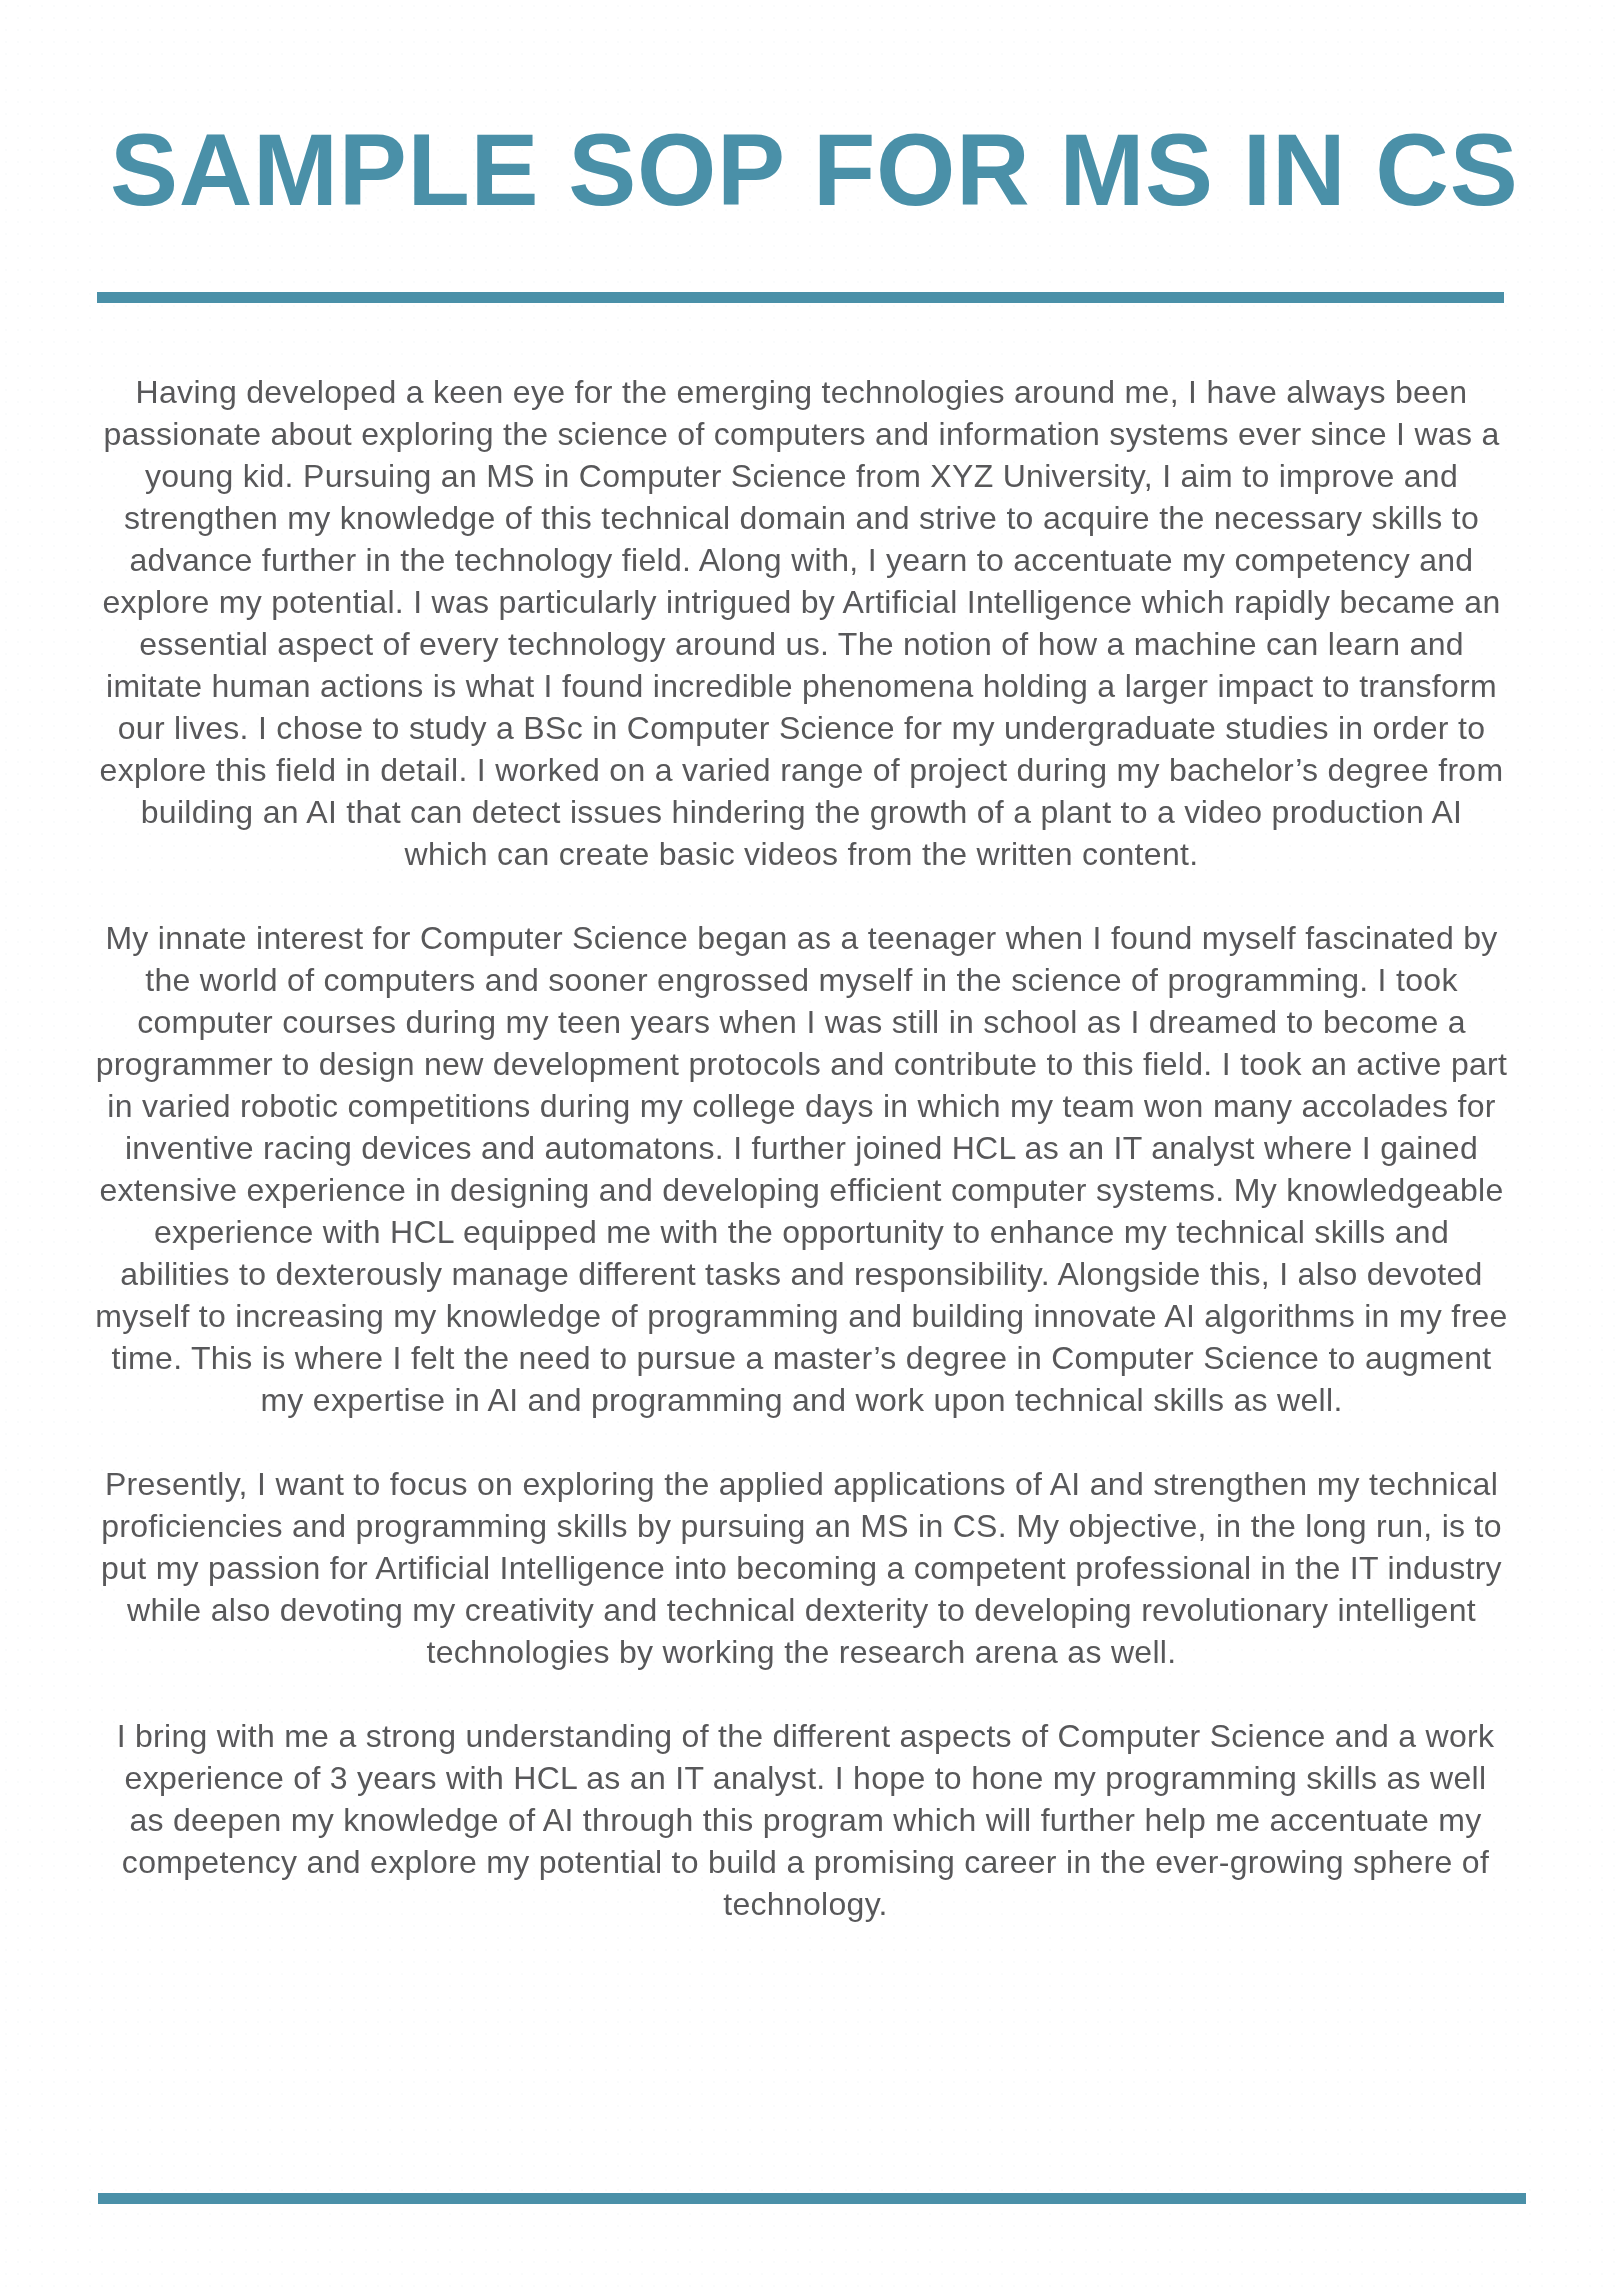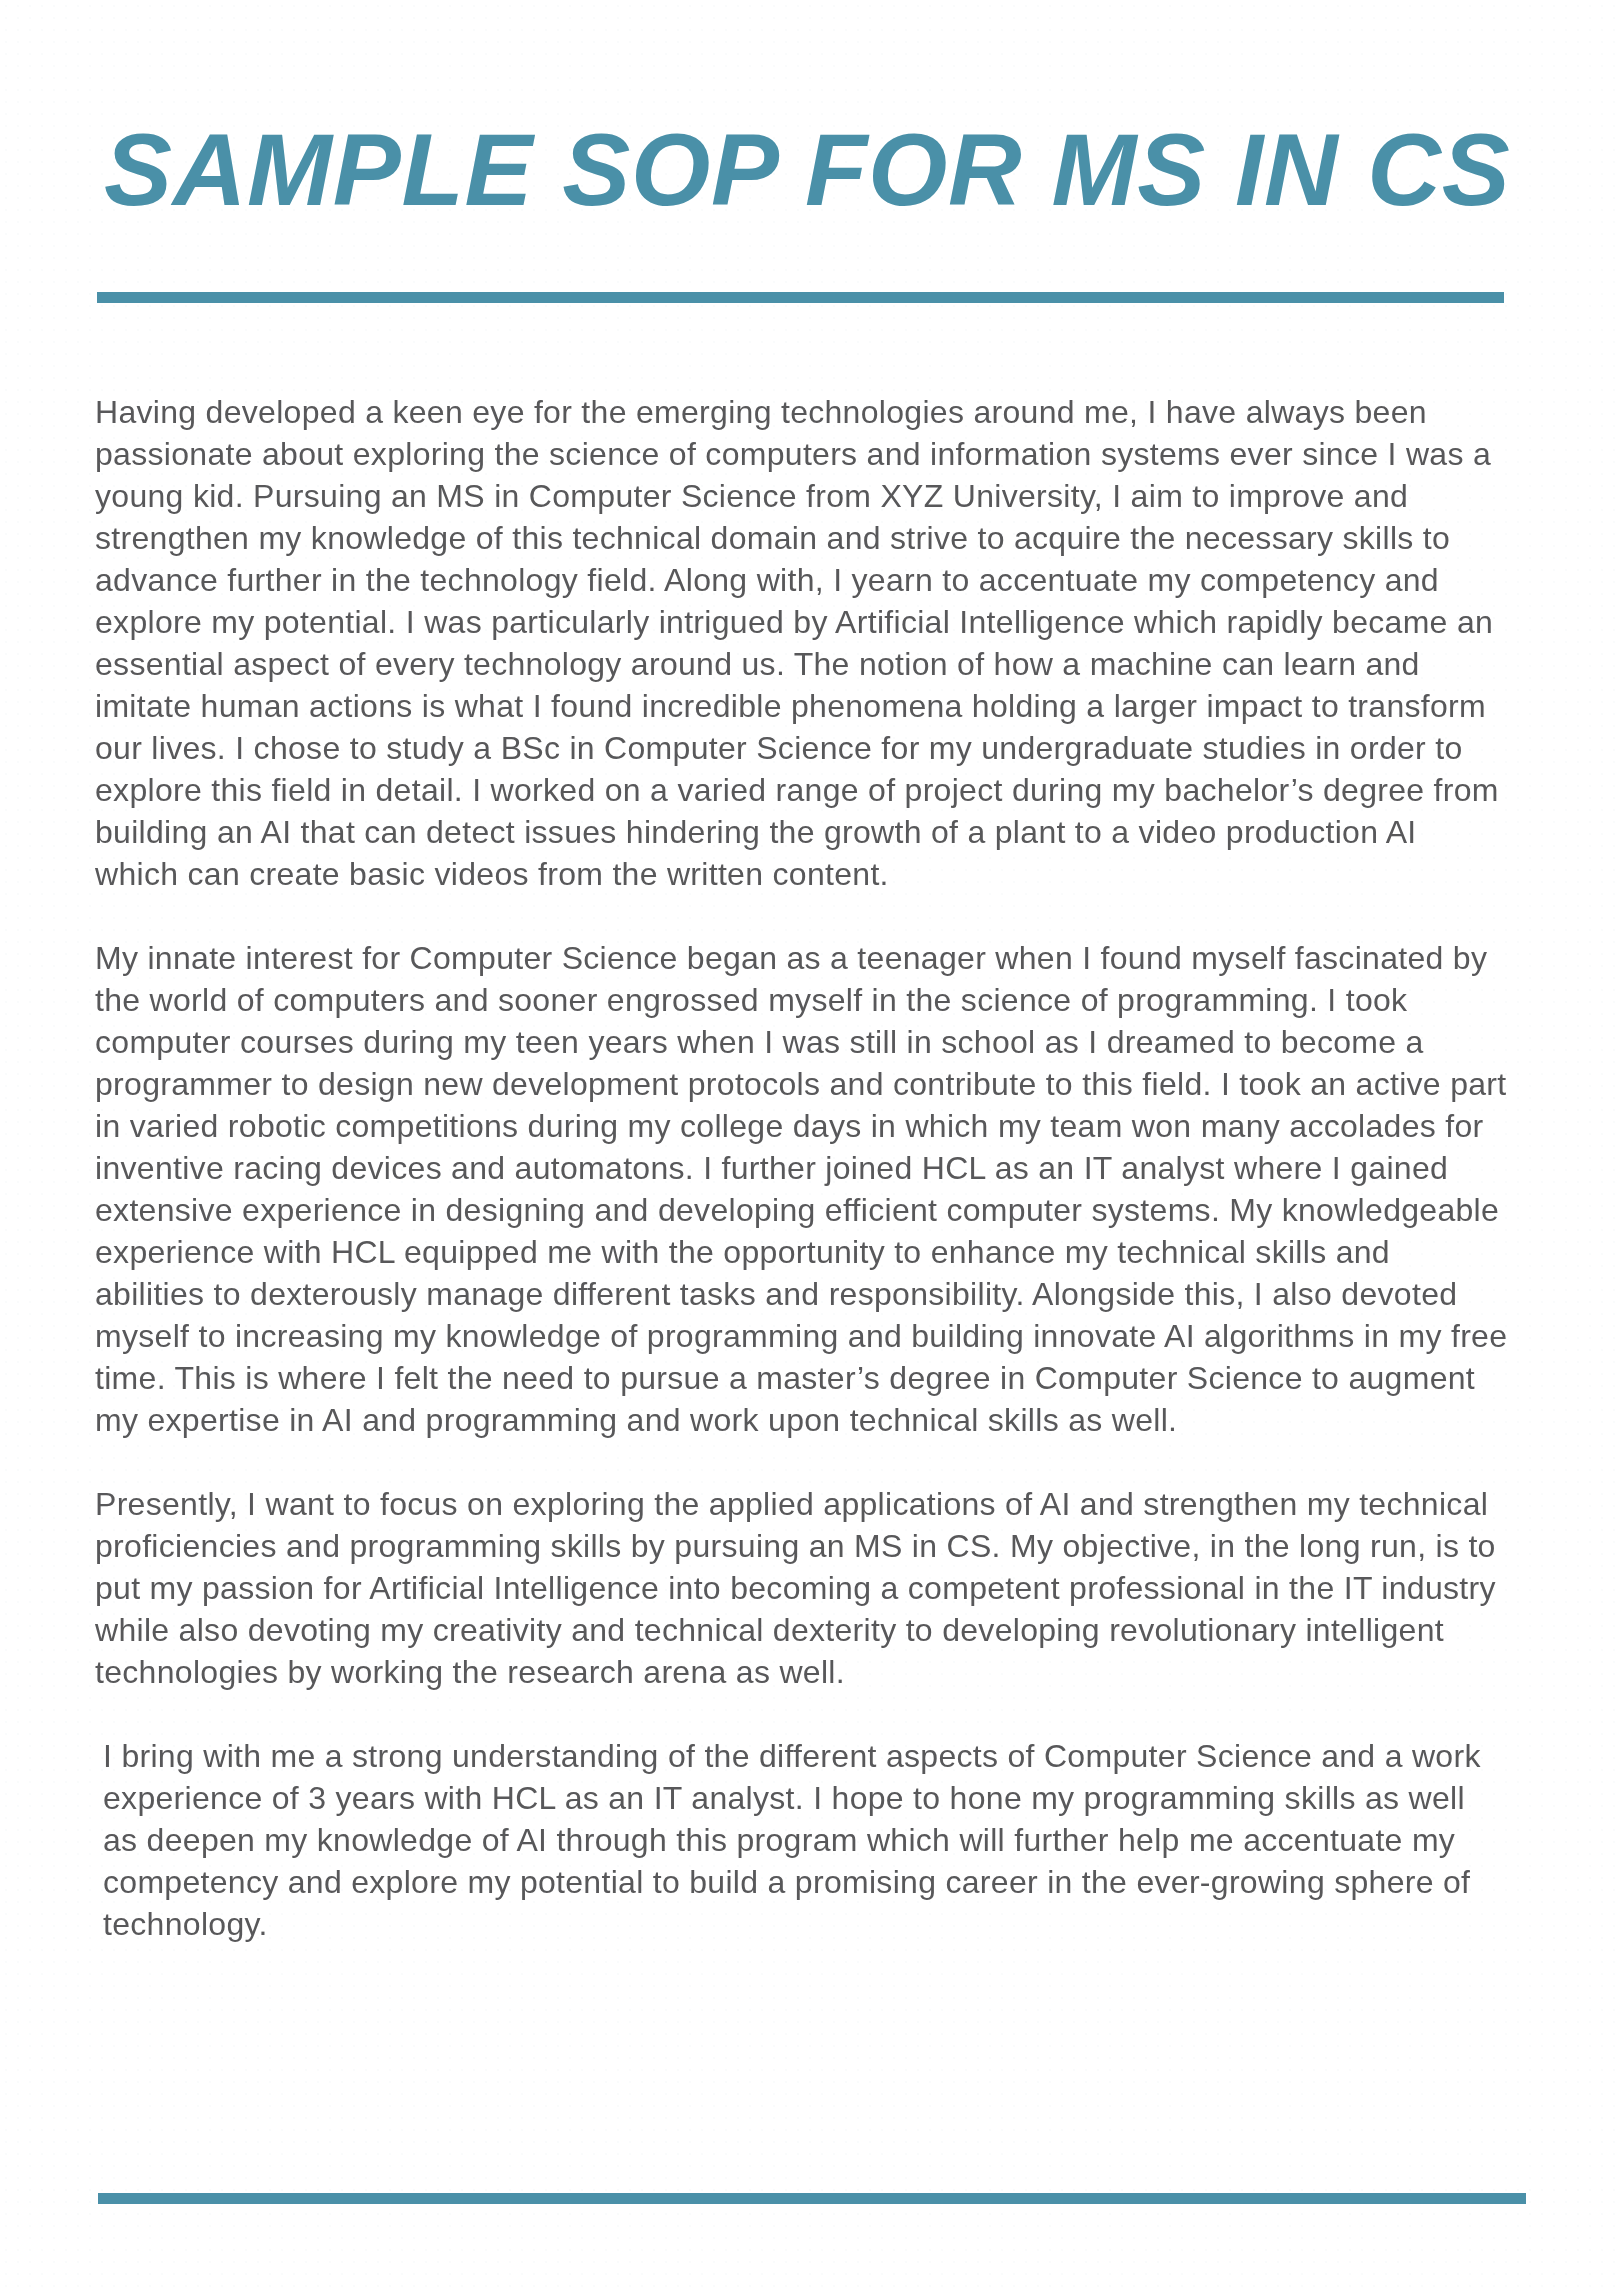--- a/index.html
+++ b/index.html
@@ -30,50 +30,49 @@
     content: "";
     position: absolute;
     inset: 0;
     background-image: radial-gradient(circle, #edf2f4 0.7px, transparent 0.9px);
     background-size: 12px 12px;
     opacity: 0.28;
     pointer-events: none;
   }
   .title {
     position: absolute;
-    left: 104px;
+    left: 110px;
     top: 119px;
     margin: 0;
     font-size: 102px;
     line-height: 102px;
     font-weight: 700;
     letter-spacing: 0.7px;
     color: var(--accent);
     white-space: nowrap;
-    font-style: italic;
   }
   .title-rule {
     position: absolute;
     left: 97px;
     top: 292px;
     width: 1407px;
     height: 10.5px;
     background: var(--accent);
   }
   .body-text {
     position: absolute;
     left: 95px;
-    top: 391px;
+    top: 371px;
     width: 1413px;
     color: var(--text);
     font-size: 32px;
     line-height: 42px;
     font-weight: 400;
     letter-spacing: 0.3px;
-    text-align: left;
+    text-align: center;
   }
   .body-text p {
     margin: 0 0 42px 0;
   }
   .body-text p:last-child {
     margin-bottom: 0;
     margin-left: 8px;
   }
   .footer-bar {
     position: absolute;

